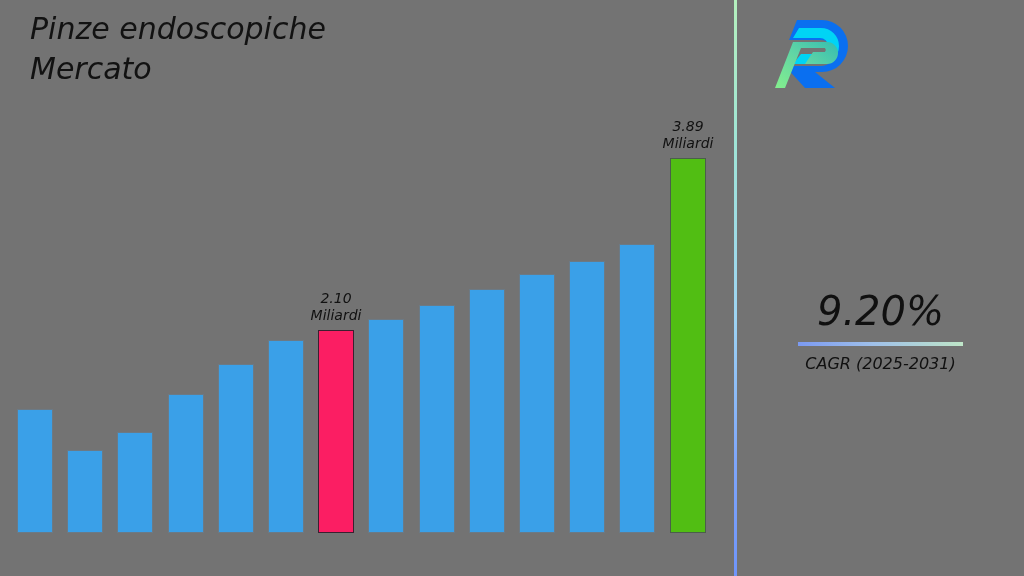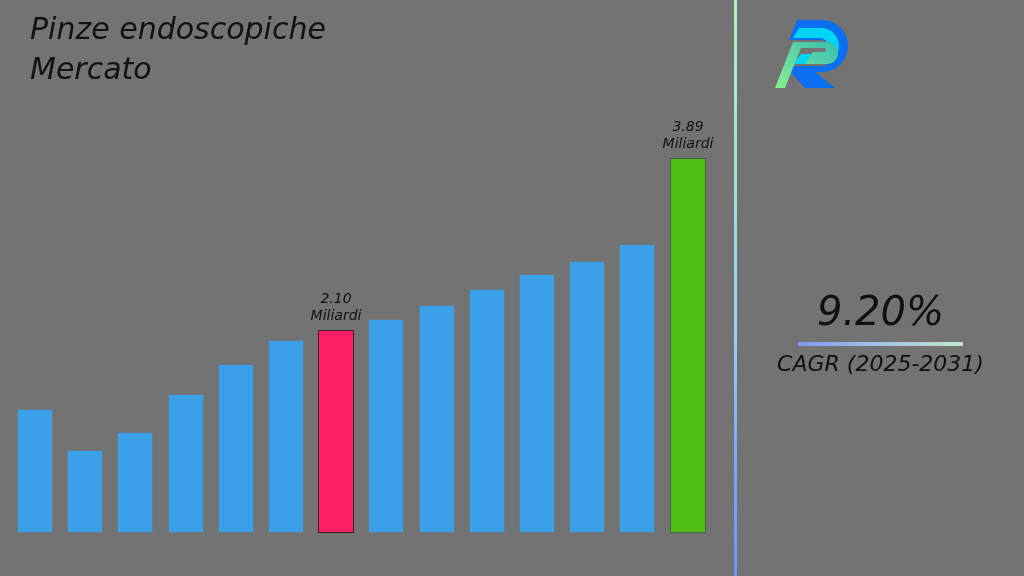--- a/index.html
+++ b/index.html
@@ -111,21 +111,21 @@
     font-style:italic;
     line-height:48px;
     color:#101010;
   }
   #cagr-rule {
     margin:7px auto 6px auto;
     width:165px; height:4px;
     background:linear-gradient(to right, #7b9af2 0%, #9fc0ea 45%, #bfe6c8 100%);
   }
   #cagr-caption {
-    font-size:22px;
+    font-size:16px;
     font-style:italic;
     color:#101010;
     line-height:24px;
   }
 </style>
 </head>
 <body>
 
 <div id="page">
 

